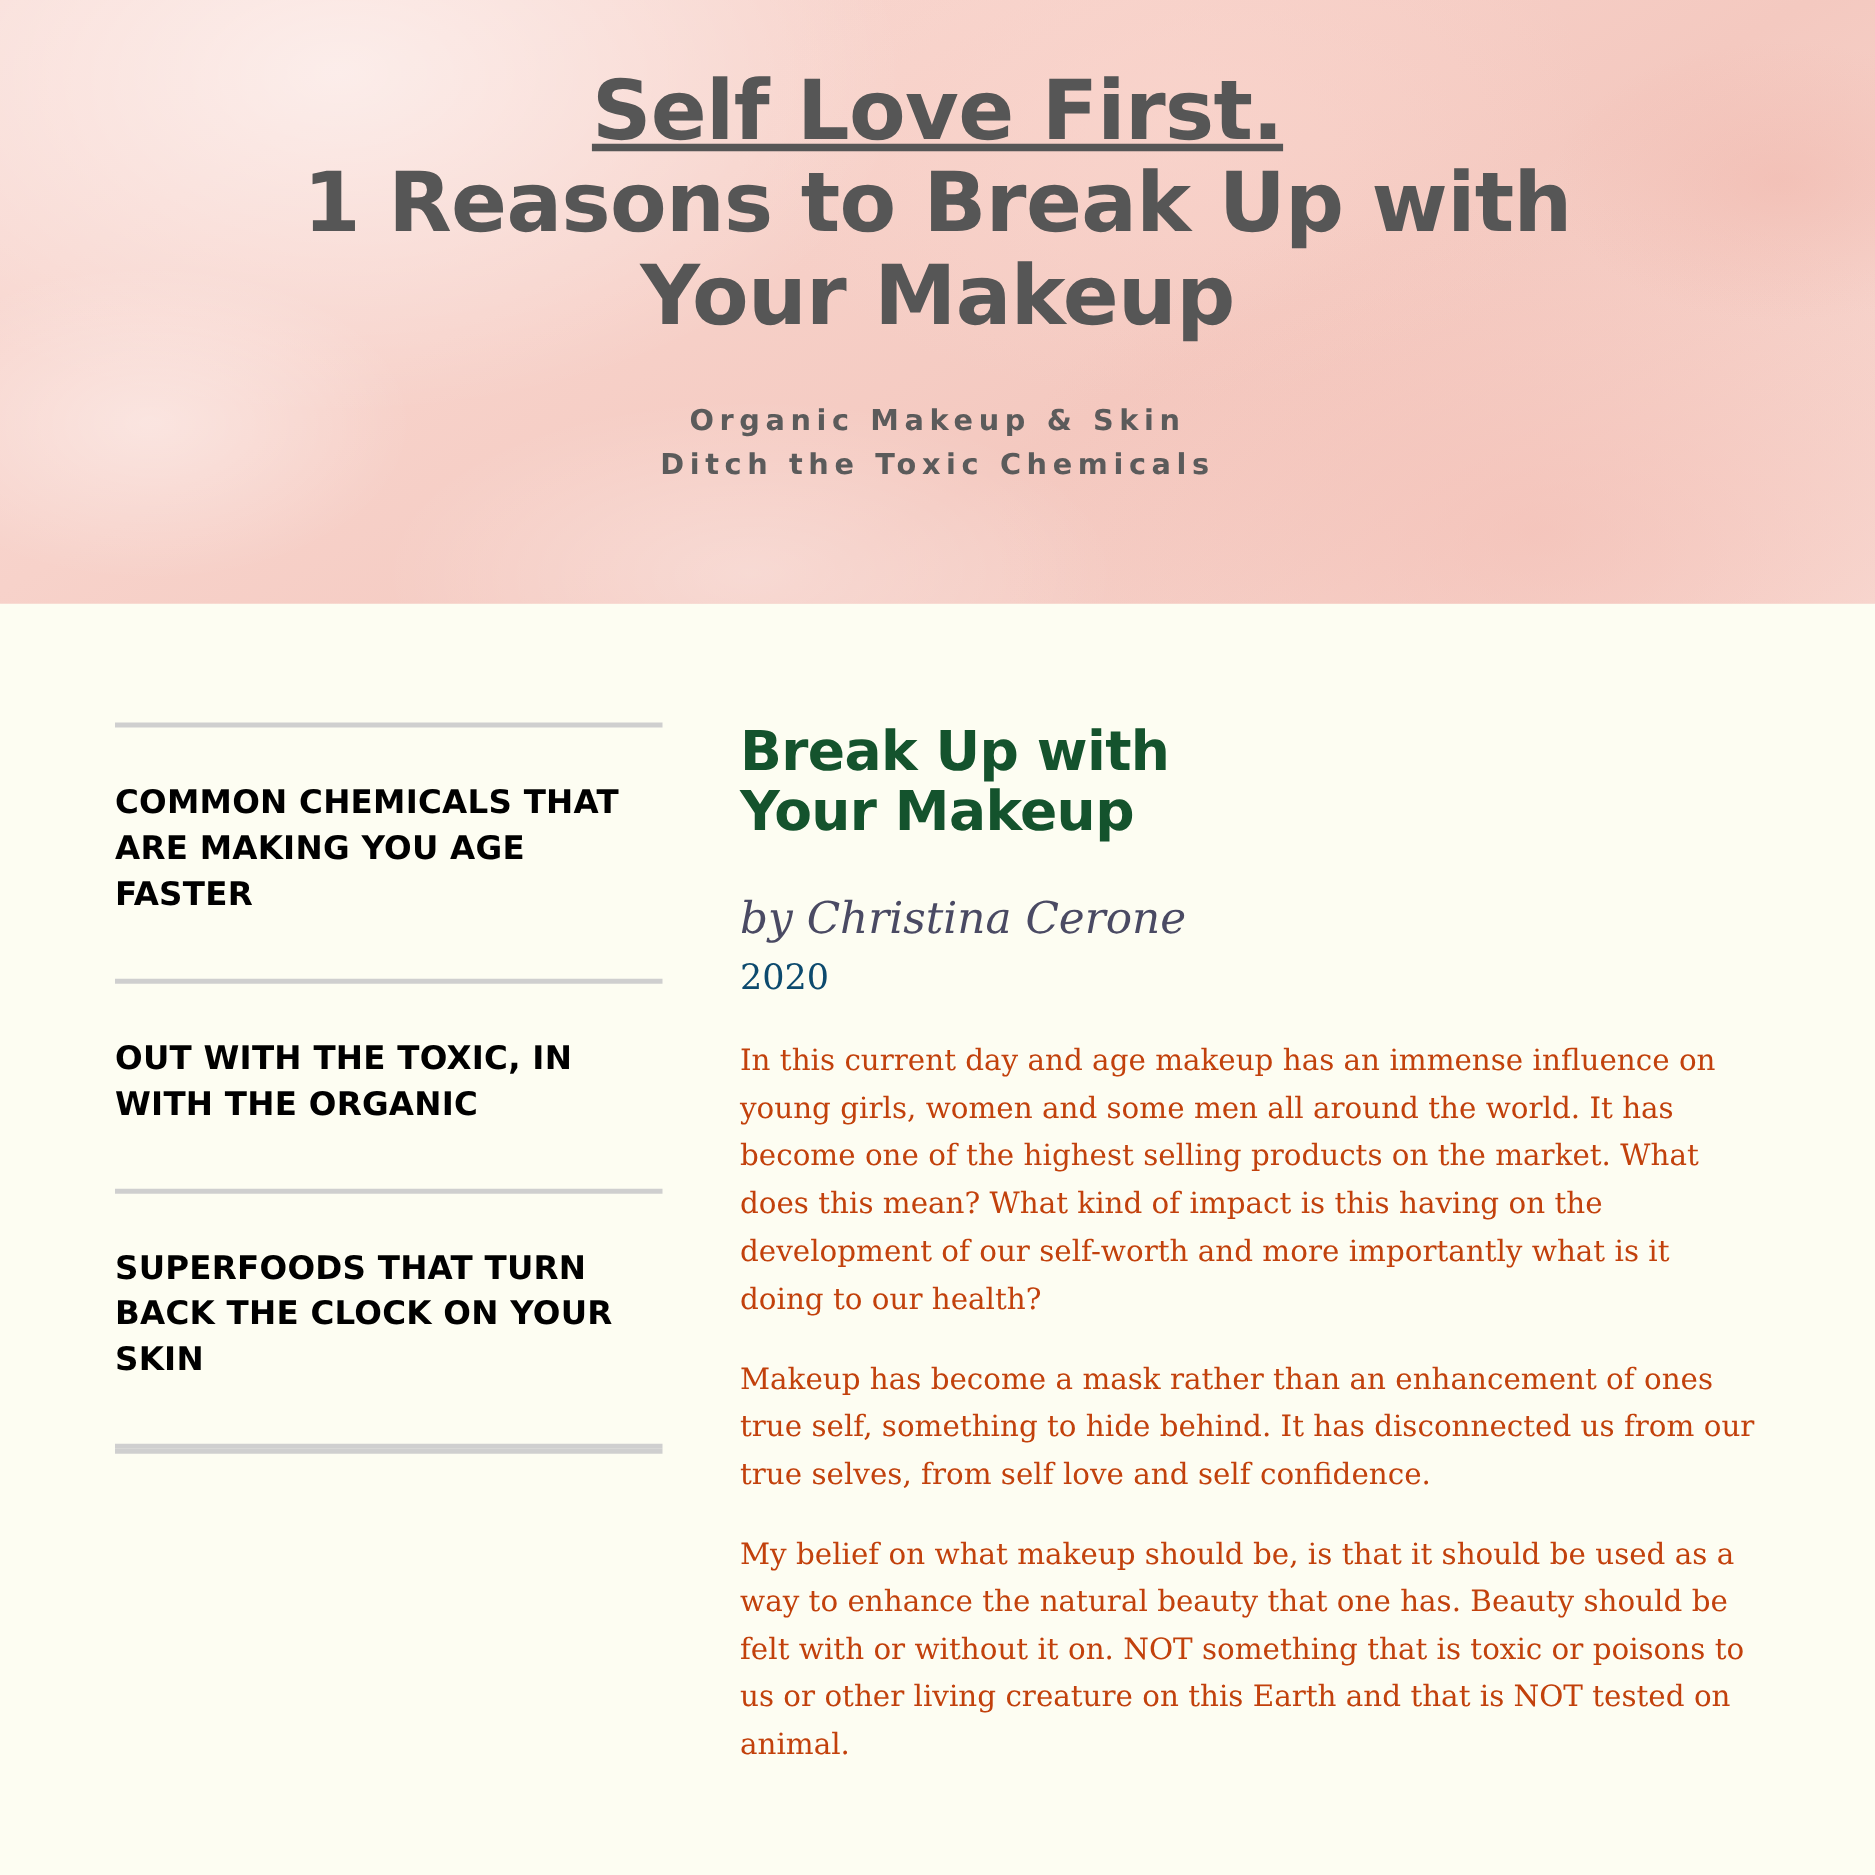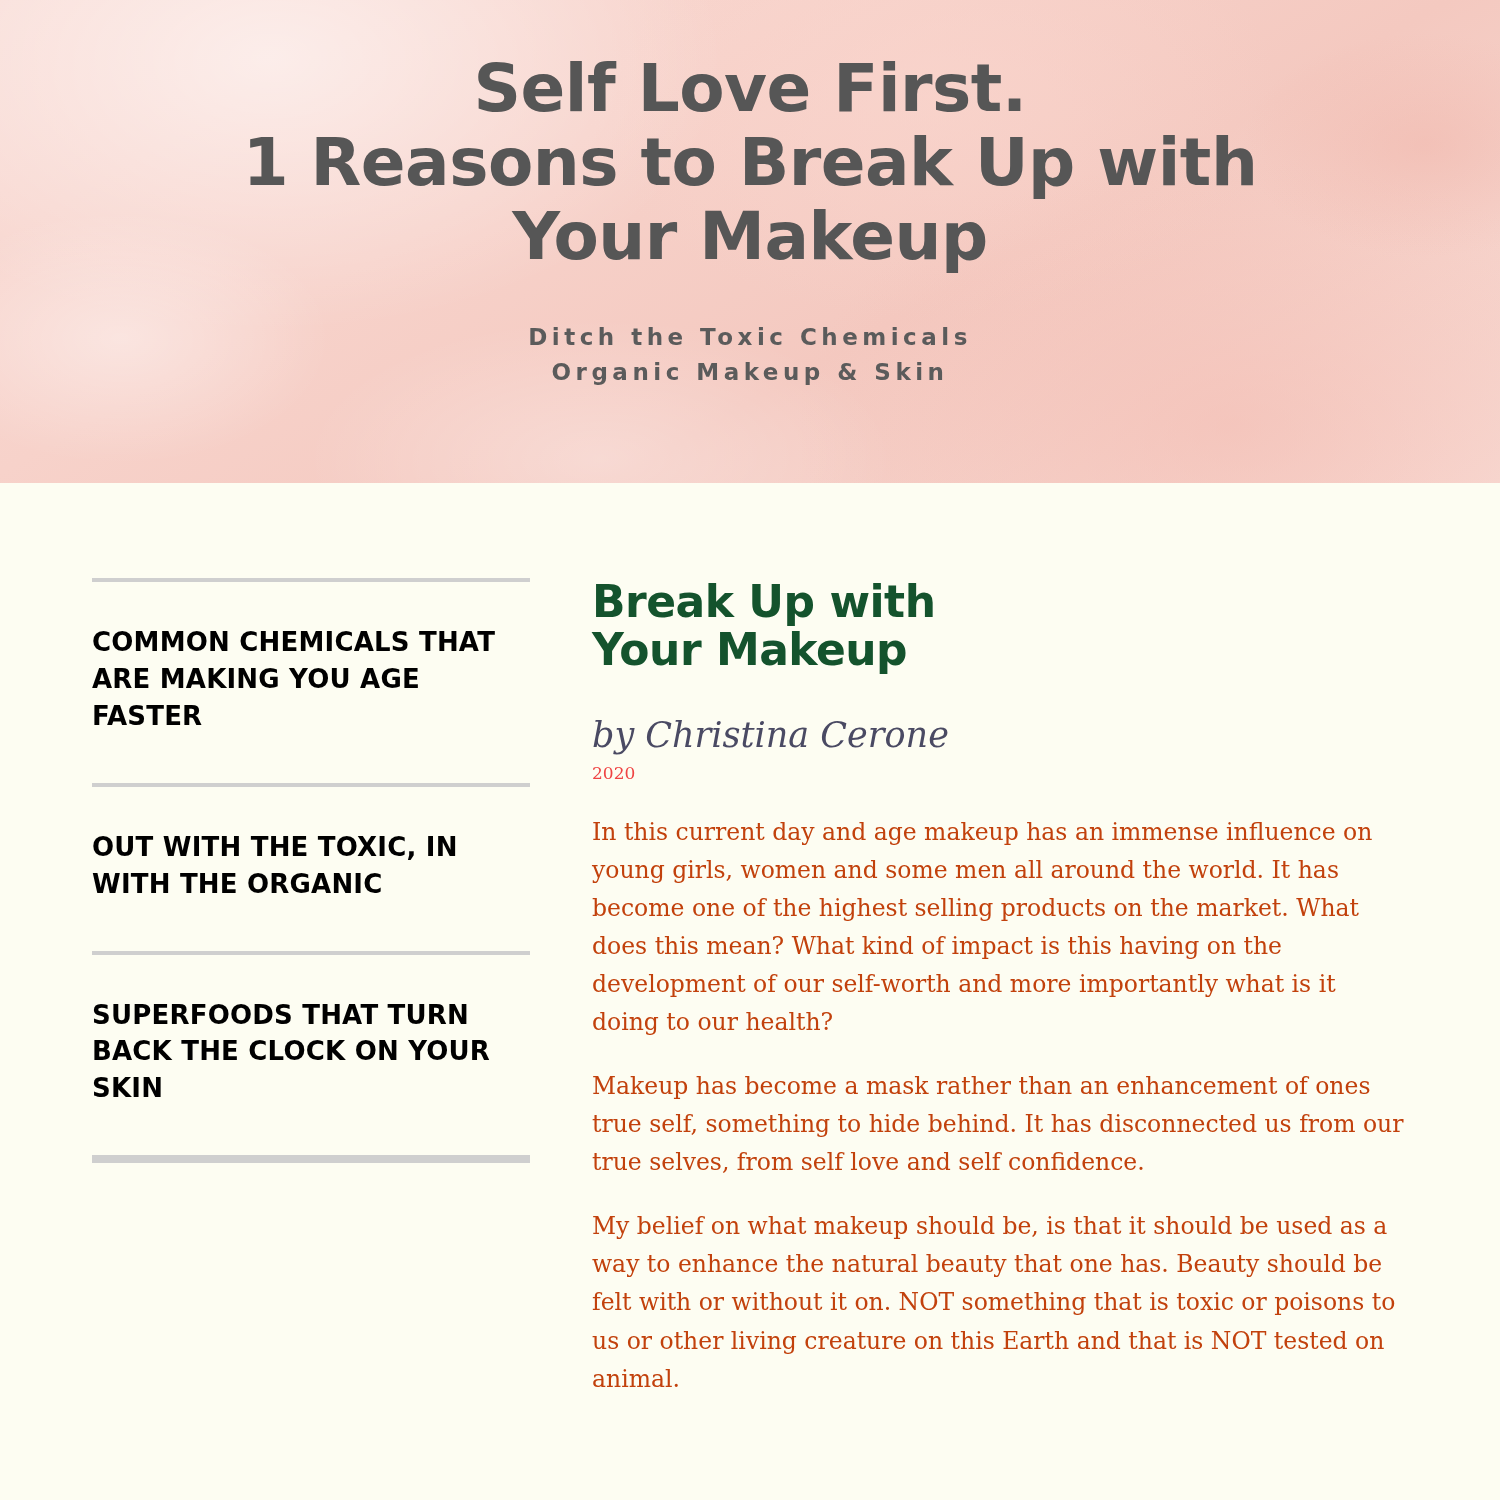--- a/index.html
+++ b/index.html
@@ -43,21 +43,21 @@
     z-index: 2;
     text-align: center;
   }
   .title-line {
     font-family: "DejaVu Sans", sans-serif;
     font-weight: bold;
     color: #565656;
     letter-spacing: -0.5px;
     line-height: 1.12;
   }
-  .title-line-1 { font-size: 66px; }
+  .title-line-1 { font-size: 66px; text-decoration: underline; }
   .title-line-2 { font-size: 66px; }
   .subtitle {
     margin-top: 46px;
     font-family: "DejaVu Sans", sans-serif;
     font-weight: bold;
     font-size: 23px;
     letter-spacing: 4.5px;
     color: #5b5b5b;
     line-height: 1.55;
   }
@@ -109,44 +109,44 @@
   }
   .byline {
     font-family: "DejaVu Serif", serif;
     font-style: italic;
     font-size: 35px;
     color: #4a4a63;
     line-height: 1.5;
   }
   .year {
     font-family: "DejaVu Serif", serif;
-    font-size: 17px;
-    color: #ef4444;
+    font-size: 28px;
+    color: #0c4a6e;
     line-height: 1.5;
     margin-bottom: 26px;
   }
   .para {
     font-family: "DejaVu Serif", serif;
     font-size: 23.5px;
     line-height: 1.62;
     color: #c2410c;
     margin: 0 0 26px 0;
   }
 </style>
 </head>
 <body>
 
 <div class="header">
   <div class="header-inner">
     <div class="title-line title-line-1">Self Love First.</div>
     <div class="title-line title-line-2">1 Reasons to Break Up with</div>
     <div class="title-line title-line-2">Your Makeup</div>
     <div class="subtitle">
+      <div>Organic Makeup &amp; Skin</div>
       <div>Ditch the Toxic Chemicals</div>
-      <div>Organic Makeup &amp; Skin</div>
     </div>
   </div>
 </div>
 
 <div class="body-wrap">
 
   <div class="toc">
     <div class="toc-rule"></div>
     <div class="toc-item">COMMON CHEMICALS THAT ARE MAKING YOU AGE FASTER</div>
     <div class="toc-rule"></div>

